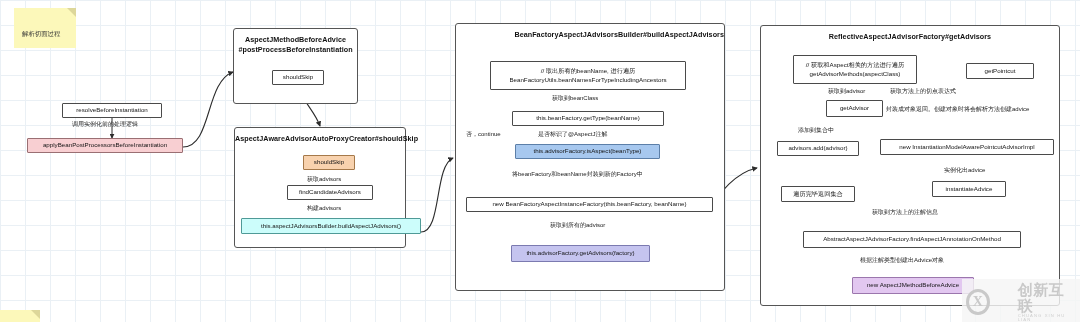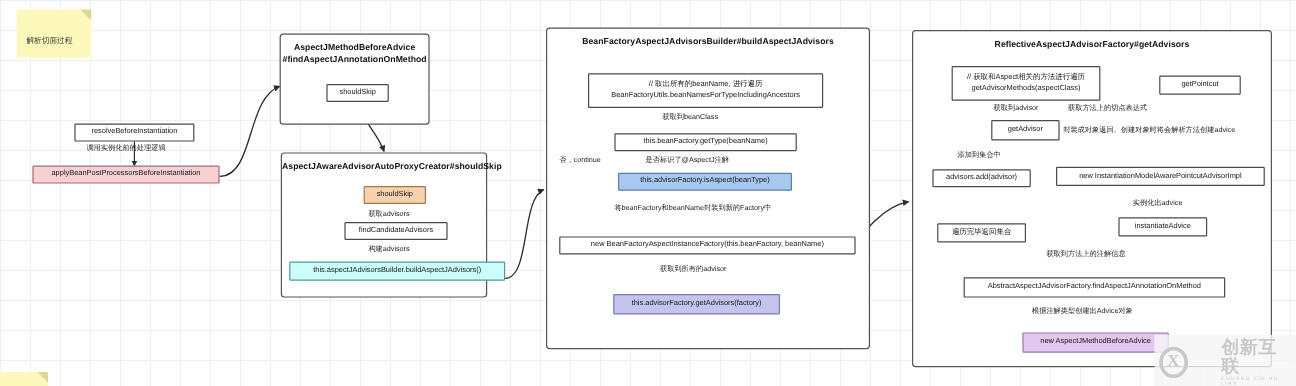--- a/index.html
+++ b/index.html
@@ -180,35 +180,35 @@
   <div class="sticky" style="left:-22px; top:310px; width:62px; height:40px;">
     <div class="fold"></div>
   </div>
 
   <div class="node" style="left:62px; top:103px; width:100px; height:15px;">resolveBeforeInstantiation</div>
   <div class="edge-label" style="left:72px; top:121px;">调用实例化前的处理逻辑</div>
   <div class="node pink" style="left:27px; top:138px; width:156px; height:15px;">applyBeanPostProcessorsBeforeInstantiation</div>
 
   <div class="container-box" style="left:233px; top:28px; width:125px; height:76px;">
     <div class="container-title" style="top:6px;">AspectJMethodBeforeAdvice</div>
-    <div class="container-title" style="top:16px;">#findAspectJAnnotationOnMethod</div>
+    <div class="container-title" style="top:16px;">#postProcessBeforeInstantiation</div>
   </div>
   <div class="node" style="left:272px; top:70px; width:52px; height:15px;">shouldSkip</div>
 
   <div class="container-box" style="left:234px; top:127px; width:172px; height:121px;">
     <div class="container-title" style="top:6px;">AspectJAwareAdvisorAutoProxyCreator#shouldSkip</div>
   </div>
   <div class="node orange" style="left:303px; top:155px; width:52px; height:15px;">shouldSkip</div>
   <div class="edge-label" style="left:307px; top:176px;">获取advisors</div>
   <div class="node" style="left:287px; top:185px; width:86px; height:15px;">findCandidateAdvisors</div>
   <div class="edge-label" style="left:307px; top:205px;">构建advisors</div>
   <div class="node cyan" style="left:241px; top:218px; width:180px; height:16px;">this.aspectJAdvisorsBuilder.buildAspectJAdvisors()</div>
 
   <div class="container-box" style="left:455px; top:23px; width:270px; height:268px;">
-    <div class="container-title" style="top:6px;">BeanFactoryAspectJAdvisorsBuilder#buildAspectJAdvisors</div>
+    <div class="container-title" style="top:6px;text-align:right;">BeanFactoryAspectJAdvisorsBuilder#buildAspectJAdvisors</div>
   </div>
   <div class="node" style="left:490px; top:61px; width:196px; height:29px; flex-direction:column; justify-content:center;">
     <span>// 取出所有的beanName, 进行遍历</span>
     <span>BeanFactoryUtils.beanNamesForTypeIncludingAncestors</span>
   </div>
   <div class="edge-label" style="left:552px; top:95px;">获取到beanClass</div>
   <div class="node" style="left:512px; top:111px; width:152px; height:15px;">this.beanFactory.getType(beanName)</div>
   <div class="edge-label" style="left:538px; top:131px;">是否标识了@AspectJ注解</div>
   <div class="edge-label" style="left:466px; top:131px;">否，continue</div>
   <div class="node blue" style="left:515px; top:144px; width:145px; height:15px;">this.advisorFactory.isAspect(beanType)</div>

